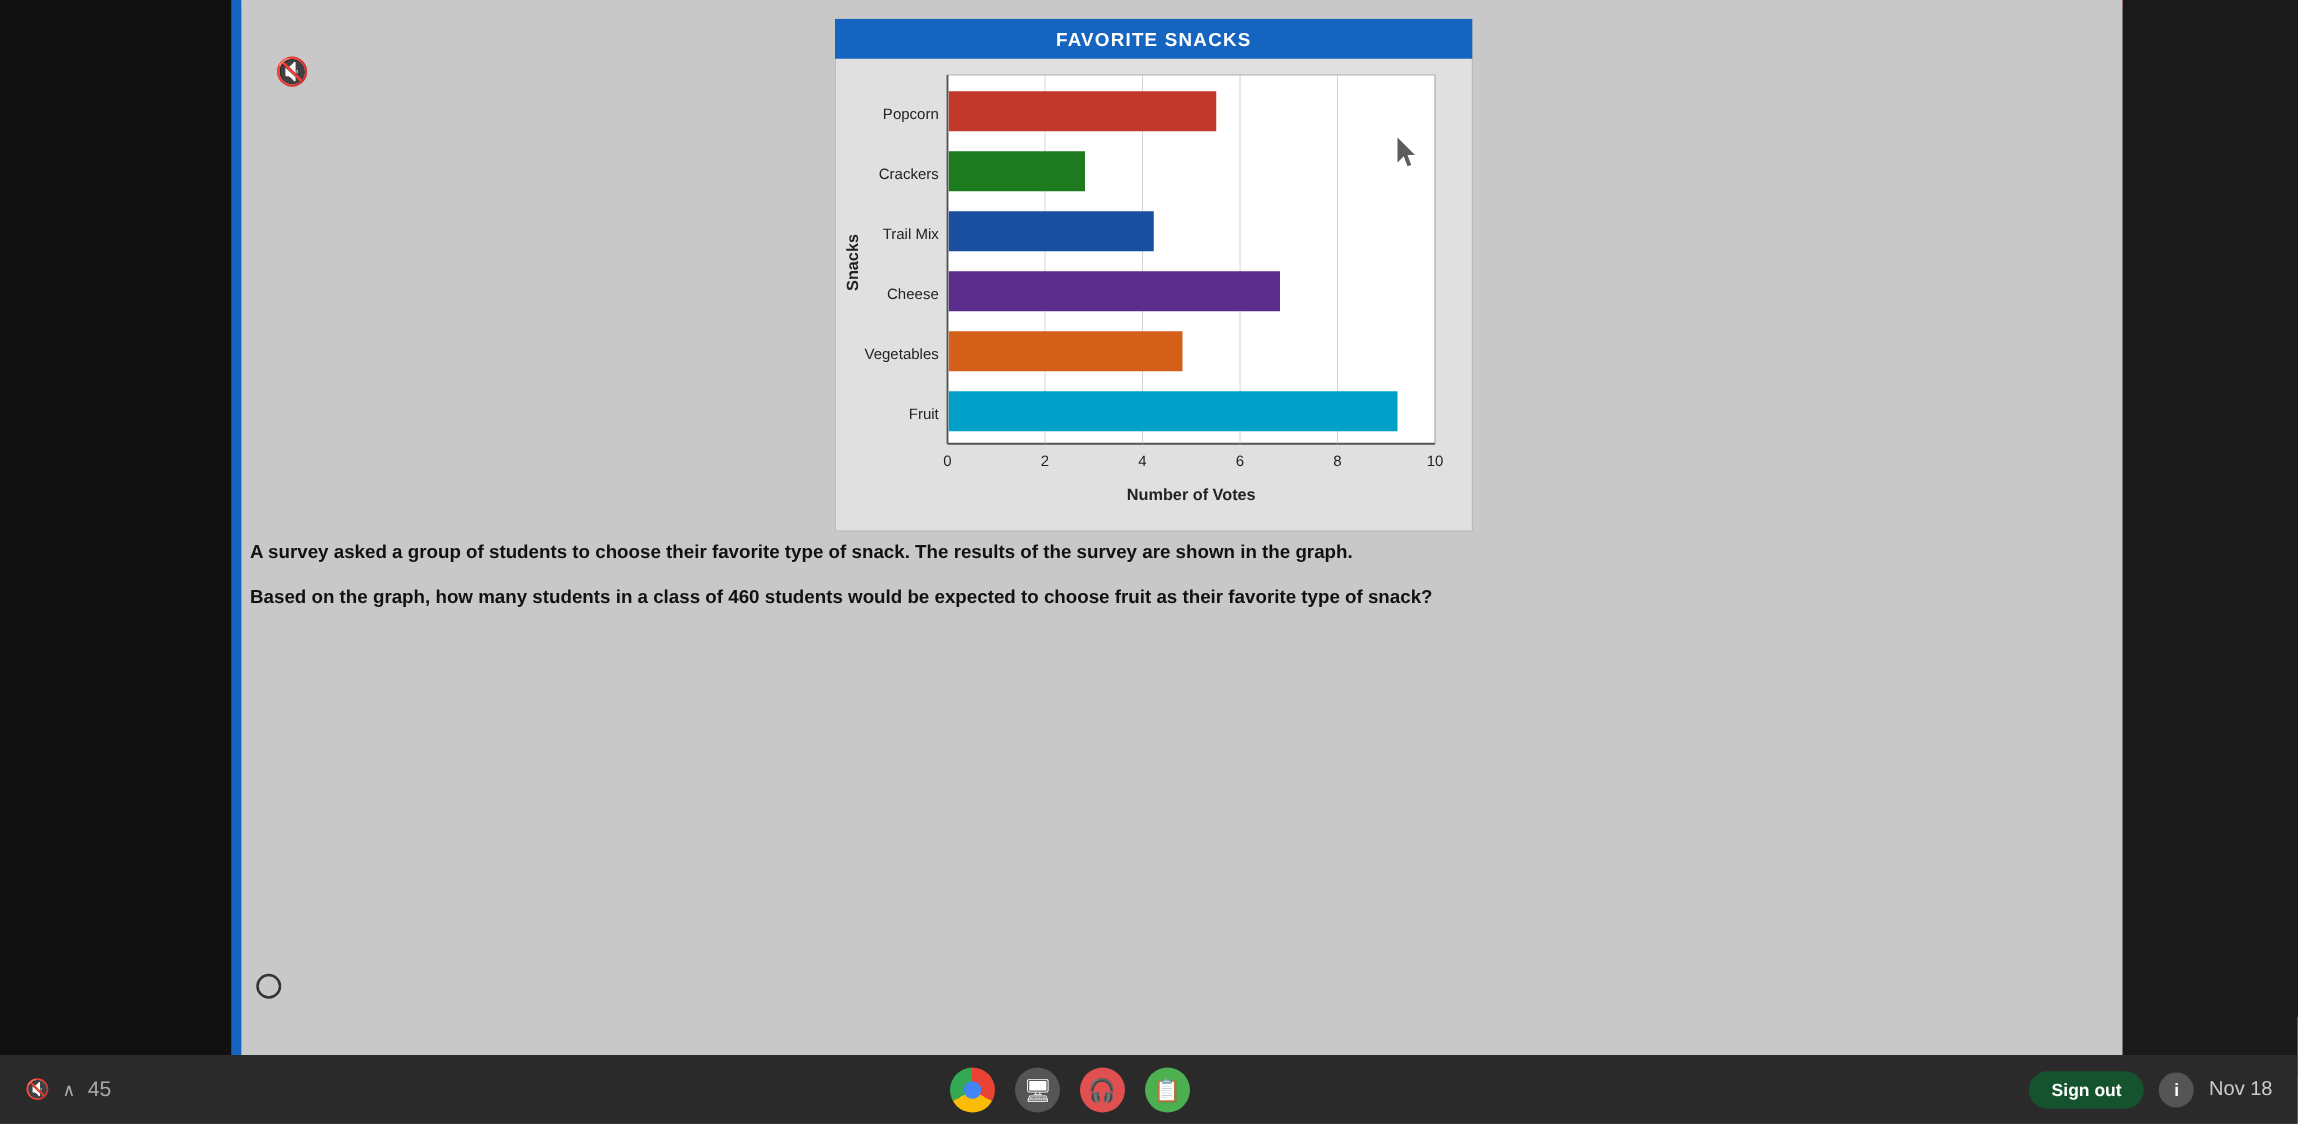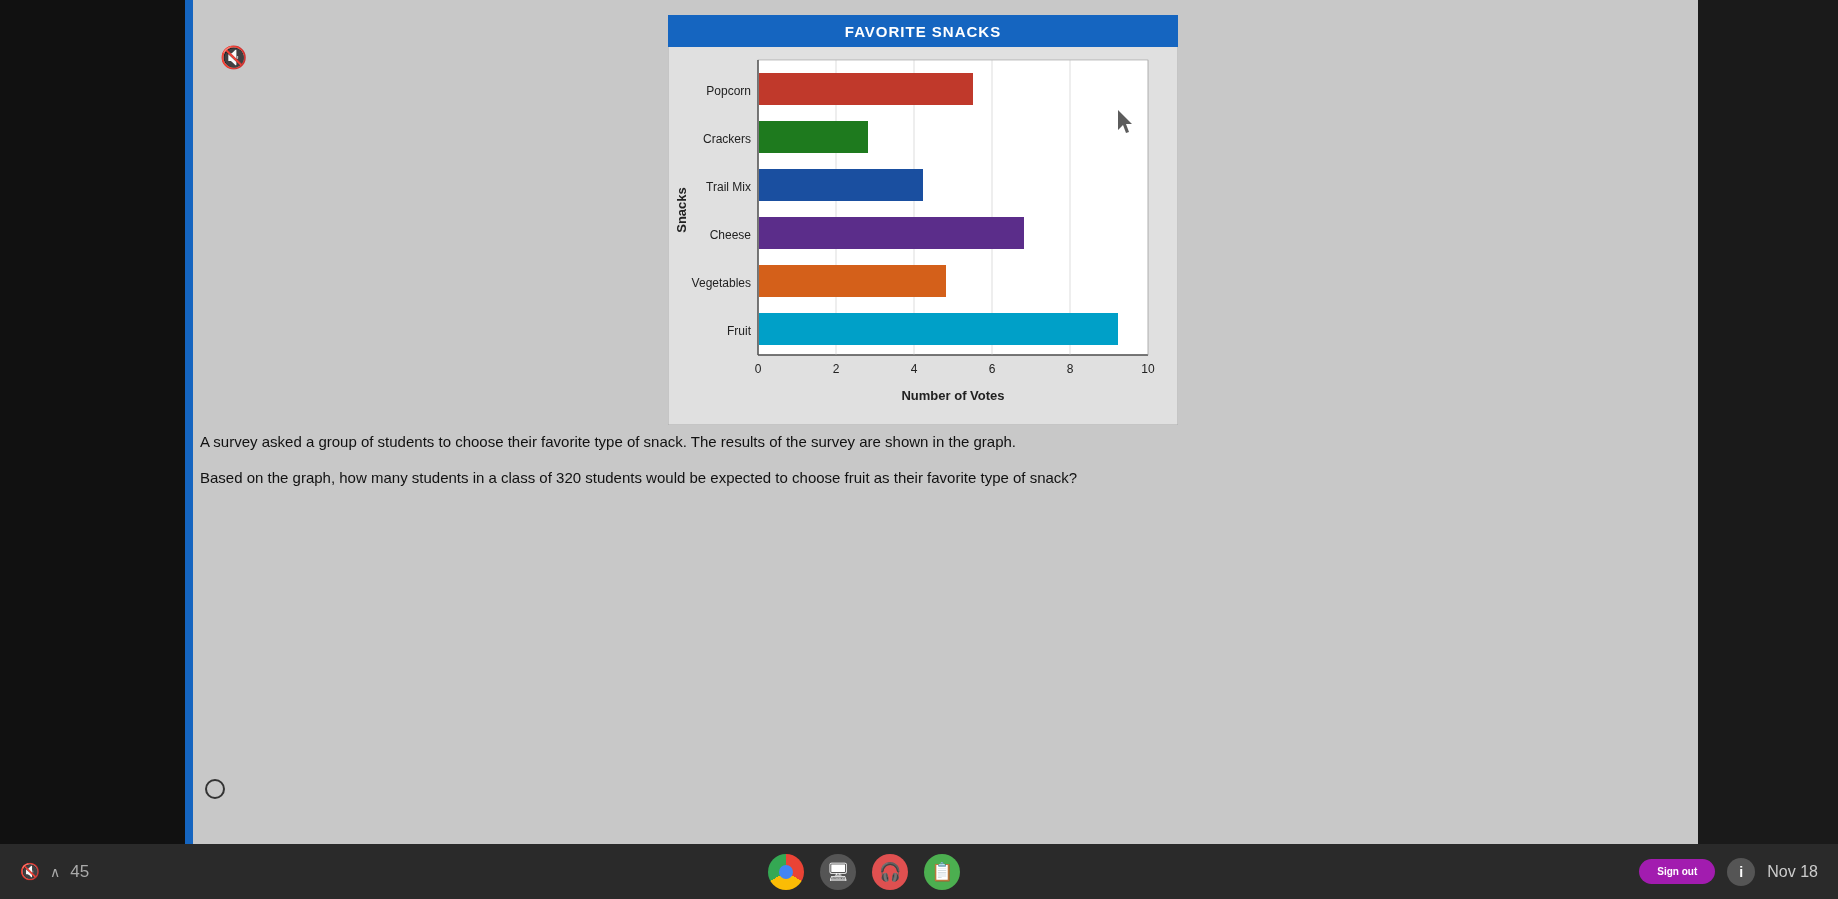--- a/index.html
+++ b/index.html
@@ -67,20 +67,21 @@
       position: absolute;
       left: 200px; top: 430px;
       width: 1300px;
       font-size: 15px;
       color: #111;
       line-height: 1.6;
     }
 
     .question-text p {
       margin-bottom: 12px;
+      font-weight: bold;
     }
 
     
     .taskbar {
       position: absolute;
       left: 0; bottom: 0;
       width: 1838px;
       height: 55px;
       background: #2a2a2a;
       display: flex;
@@ -115,26 +116,26 @@
       height: 36px;
       border-radius: 50%;
       display: flex;
       align-items: center;
       justify-content: center;
       font-size: 20px;
       cursor: pointer;
     }
 
     .sign-out-btn {
-      background: #a21caf;
+      background: #14532d;
       color: white;
       border: none;
       border-radius: 20px;
       padding: 7px 18px;
-      font-size: 10px;
+      font-size: 14px;
       font-weight: bold;
       cursor: pointer;
     }
 
     .date-text {
       color: #ccc;
       font-size: 16px;
     }
 
     .info-icon {
@@ -245,21 +246,21 @@
     <text x="480" y="358" text-anchor="middle" fill="#222" font-size="12" font-family="Arial">10</text>
 
     <text x="285" y="385" text-anchor="middle" fill="#222" font-size="13" font-weight="bold" font-family="Arial">Number of Votes</text>
 
     <polygon points="450,95 450,115 455,110 458,118 461,117 458,109 464,109" fill="#333" opacity="0.8"></polygon>
   </svg>
 </div>
 
 <div class="question-text">
   <p>A survey asked a group of students to choose their favorite type of snack. The results of the survey are shown in the graph.</p>
-  <p>Based on the graph, how many students in a class of 320 students would be expected to choose fruit as their favorite type of snack?</p>
+  <p>Based on the graph, how many students in a class of 460 students would be expected to choose fruit as their favorite type of snack?</p>
 </div>
 
 <div class="radio-circle"></div>
 
 <div class="taskbar">
   <div class="taskbar-left">
     <span class="taskbar-sound">🔇</span>
     <span class="taskbar-caret">∧</span>
     <span class="taskbar-number">45</span>
   </div>

